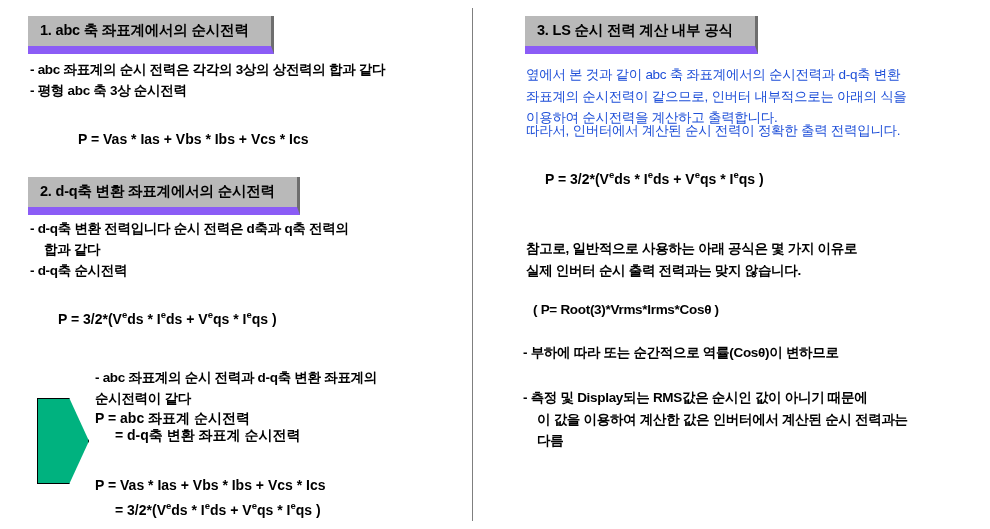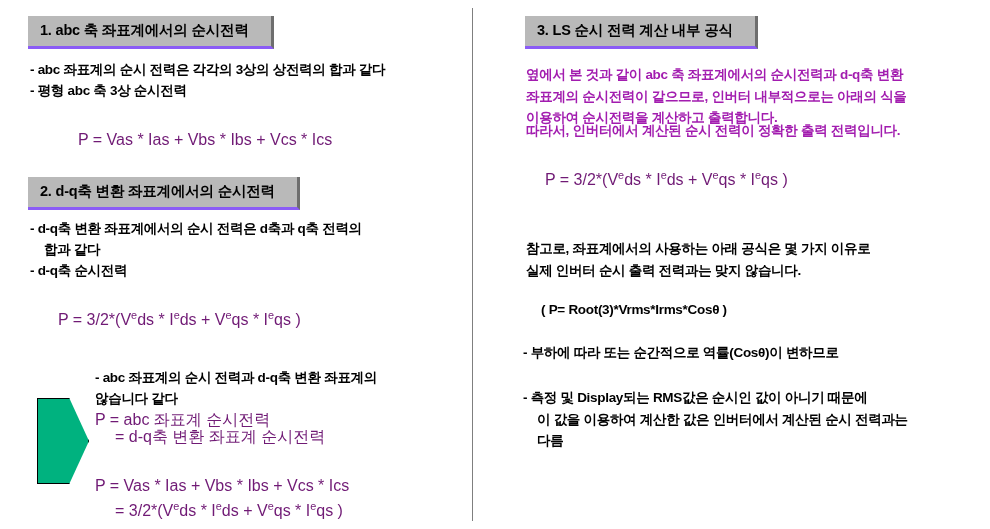--- a/index.html
+++ b/index.html
@@ -31,45 +31,45 @@
     position: absolute;
     top: 0;
   }
   .col-left { left: 0; width: 472px; }
   .col-right { left: 473px; width: 517px; }
 
   .heading {
     display: inline-block;
     background: #b9b9b9;
     border-right: 3px solid #6e6e6e;
-    border-bottom: 3px solid #8b5cf6;
+    border-bottom: 8px solid #8b5cf6;
     font-weight: bold;
     font-size: 14.5px;
     color: #000;
     padding: 5px 22px 6px 12px;
     letter-spacing: -0.2px;
   }
   .bullet {
     font-weight: bold;
     font-size: 13.5px;
     line-height: 1.55;
     letter-spacing: -0.3px;
     color: #000;
   }
   .formula {
+    font-weight: bold;
+    font-size: 14px;
+    color: #000000;
+    letter-spacing: 0px;
+  }
+  .bluetext {
     font-weight: normal;
-    font-size: 16px;
-    color: #701a75;
-    letter-spacing: 0px;
-  }
-  .bluetext {
-    font-weight: bold;
     font-size: 13.5px;
     line-height: 1.6;
-    color: #a21caf;
+    color: #1d4ed8;
     letter-spacing: -0.3px;
   }
   sup {
     font-size: 0.68em;
     vertical-align: super;
     line-height: 0;
   }
   
   #l-h1 { position: absolute; left: 28px; top: 16px; }
   #l-b1 { position: absolute; left: 30px; top: 60px; width: 430px; }
@@ -98,21 +98,21 @@
   #l-f4 { position: absolute; left: 95px; top: 427px; }
   #l-f5 { position: absolute; left: 95px; top: 477px; }
   #l-f6 { position: absolute; left: 95px; top: 502px; }
 
   
   #r-h1 { position: absolute; left: 52px; top: 16px; }
   #r-p1 { position: absolute; left: 53px; top: 64px; width: 450px; }
   #r-p2 { position: absolute; left: 53px; top: 120px; width: 450px; }
   #r-f1 { position: absolute; left: 72px; top: 171px; }
   #r-p3 { position: absolute; left: 53px; top: 238px; width: 450px; }
-  #r-p4 { position: absolute; left: 68px; top: 299px; }
+  #r-p4 { position: absolute; left: 60px; top: 299px; }
   #r-b1 { position: absolute; left: 50px; top: 342px; width: 460px; }
   #r-b2 { position: absolute; left: 50px; top: 387px; width: 470px; }
 
   .plain {
     font-weight: bold;
     font-size: 13.5px;
     line-height: 1.6;
     letter-spacing: -0.3px;
     color: #000;
   }
@@ -132,36 +132,36 @@
     <div id="l-b1" class="bullet">
       <span>- abc 좌표계의 순시 전력은 각각의 3상의 상전력의 합과 같다</span><br>
       <span>- 평형 abc 축 3상 순시전력</span>
     </div>
 
     <div id="l-f1" class="formula">P = Vas * Ias + Vbs * Ibs + Vcs * Ics</div>
 
     <div id="l-h2" class="heading">2. d-q축 변환 좌표계에서의 순시전력</div>
 
     <div id="l-b2" class="bullet">
-      <span>- d-q축 변환 좌표계에서의 순시 전력은 d축과 q축 전력의</span><br>
+      <span>- d-q축 변환 전력입니다 순시 전력은 d축과 q축 전력의</span><br>
       <span class="indent1">합과 같다</span>
       <span>- d-q축 순시전력</span>
     </div>
 
     <div id="l-f2" class="formula">
       <span>P = 3/2*(V</span><sup>e</sup><span>ds * I</span><sup>e</sup><span>ds + V</span><sup>e</sup><span>qs * I</span><sup>e</sup><span>qs )</span>
     </div>
 
     <div class="arrowbox">
       <div class="shape"></div>
     </div>
 
     <div id="l-b3" class="bullet">
       <span>- abc 좌표계의 순시 전력과 d-q축 변환 좌표계의</span><br>
-      <span>않습니다 같다</span>
+      <span>순시전력이 같다</span>
     </div>
 
     <div id="l-f3" class="formula">P = abc 좌표계 순시전력</div>
     <div id="l-f4" class="formula" style="padding-left:20px;">= d-q축 변환 좌표계 순시전력</div>
     <div id="l-f5" class="formula">P = Vas * Ias + Vbs * Ibs + Vcs * Ics</div>
     <div id="l-f6" class="formula" style="padding-left:20px;">
       <span>= 3/2*(V</span><sup>e</sup><span>ds * I</span><sup>e</sup><span>ds + V</span><sup>e</sup><span>qs * I</span><sup>e</sup><span>qs )</span>
     </div>
 
   </div>
@@ -176,21 +176,21 @@
       <span>이용하여 순시전력을 계산하고 출력합니다.</span>
     </div>
 
     <div id="r-p2" class="bluetext">따라서, 인버터에서 계산된 순시 전력이 정확한 출력 전력입니다.</div>
 
     <div id="r-f1" class="formula">
       <span>P = 3/2*(V</span><sup>e</sup><span>ds * I</span><sup>e</sup><span>ds + V</span><sup>e</sup><span>qs * I</span><sup>e</sup><span>qs )</span>
     </div>
 
     <div id="r-p3" class="plain">
-      <span>참고로, 좌표계에서의 사용하는 아래 공식은 몇 가지 이유로</span><br>
+      <span>참고로, 일반적으로 사용하는 아래 공식은 몇 가지 이유로</span><br>
       <span>실제 인버터 순시 출력 전력과는 맞지 않습니다.</span>
     </div>
 
     <div id="r-p4" class="plain">( P= Root(3)*Vrms*Irms*Cosθ )</div>
 
     <div id="r-b1" class="plain">
       <span>- 부하에 따라 또는 순간적으로 역률(Cosθ)이 변하므로</span><br>
     </div>
 
     <div id="r-b2" class="plain">

